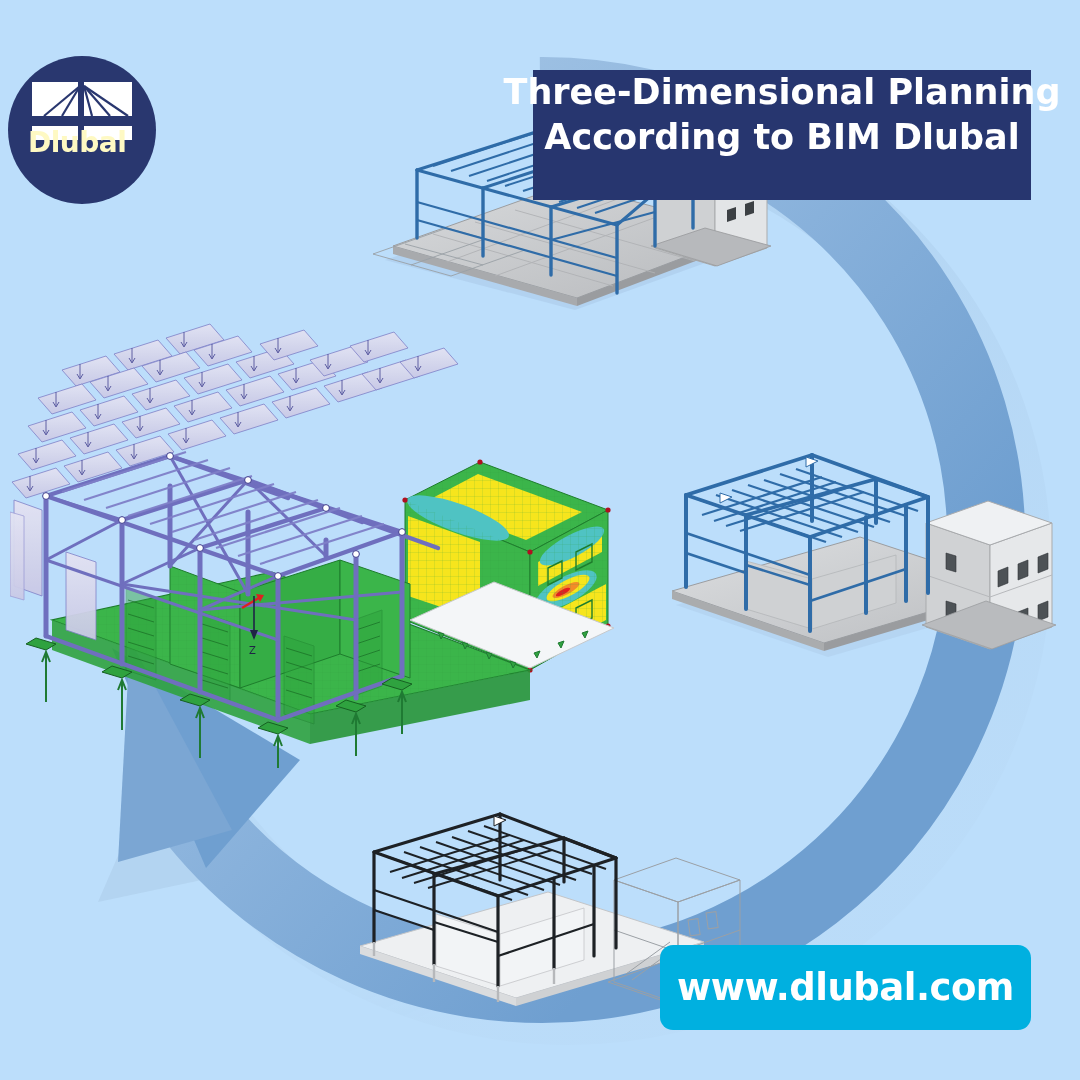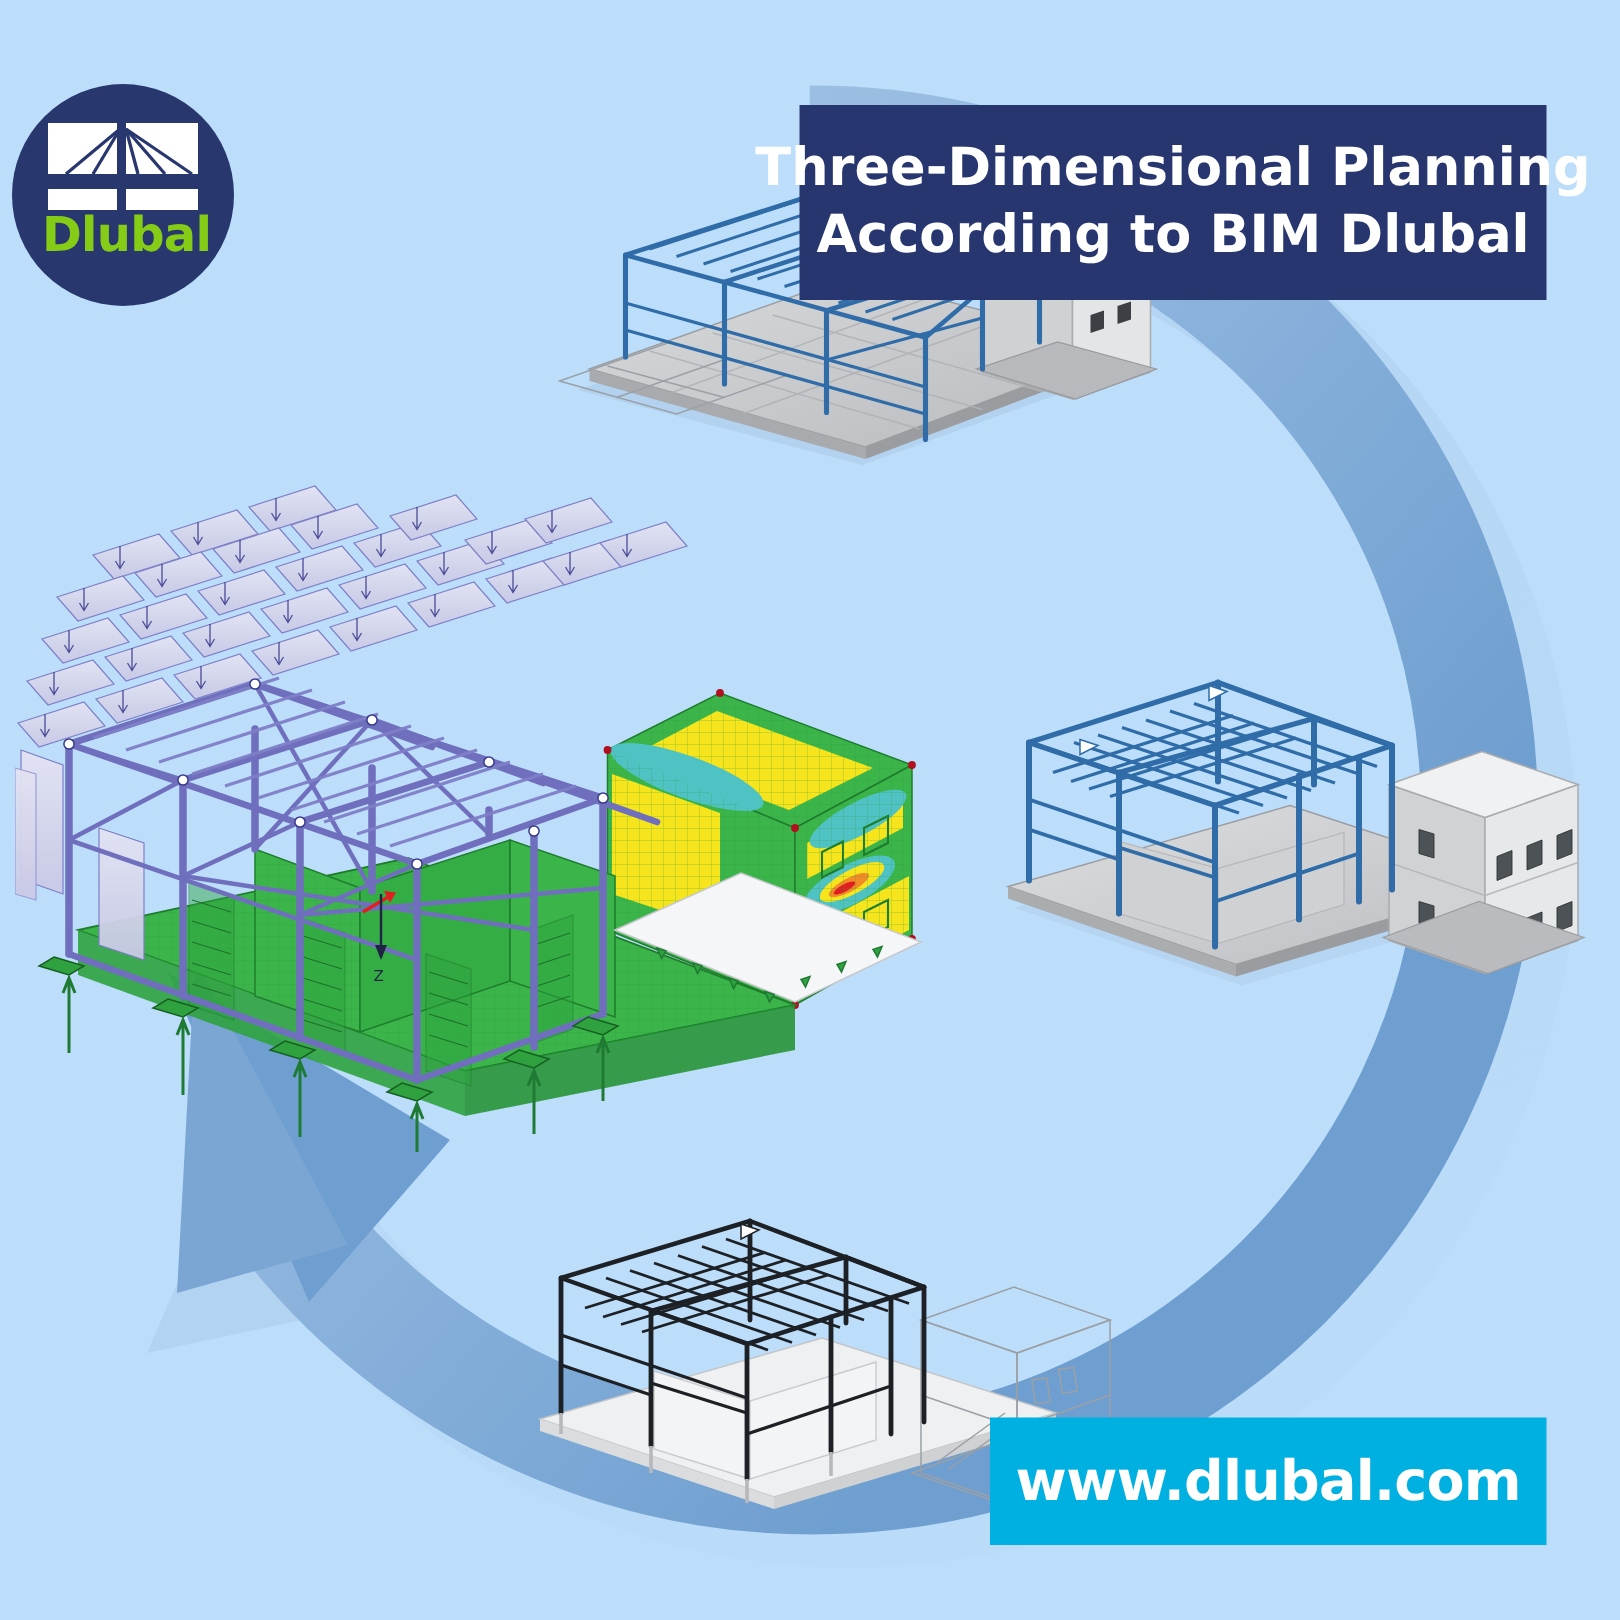--- a/index.html
+++ b/index.html
@@ -17,41 +17,41 @@
   
   .model{position:absolute;}
 
   
   #logo-badge{
     left:8px;top:56px;width:148px;height:148px;border-radius:50%;
     background:#29376f;
   }
   #logo-mark{position:absolute;left:24px;top:26px;width:100px;height:62px;}
   #logo-text{
-    position:absolute;left:20px;top:84px;width:112px;
-    color:#84cc16;font-size:32px;font-weight:bold;letter-spacing:-0.5px;
+    position:absolute;left:20px;top:73px;width:112px;
+    color:#fef9c3;font-size:28px;font-weight:bold;letter-spacing:-0.5px;
     font-family:"DejaVu Sans", sans-serif;line-height:1;
   }
 
   
   #title-banner{
     left:533px;top:70px;width:498px;height:130px;
     background:#27366f;
-    display:flex;flex-direction:column;align-items:center;justify-content:center;
+    display:flex;flex-direction:column;align-items:center;justify-content:flex-start;
   }
   #title-banner .tline{
     color:#ffffff;font-size:35px;font-weight:bold;line-height:1.28;
     font-family:"DejaVu Sans", sans-serif;white-space:nowrap;letter-spacing:0px;
   }
 
   
   #url-banner{
     left:660px;top:945px;width:371px;height:85px;
     background:#00b0e0;
-    display:flex;align-items:center;justify-content:center;
+    display:flex;align-items:center;justify-content:center;border-radius:13px;
   }
   #url-banner .utext{
     color:#ffffff;font-size:37px;font-weight:bold;
     font-family:"DejaVu Sans", sans-serif;letter-spacing:-0.5px;
   }
 </style>
 </head>
 <body>
 
 <div id="stage">

